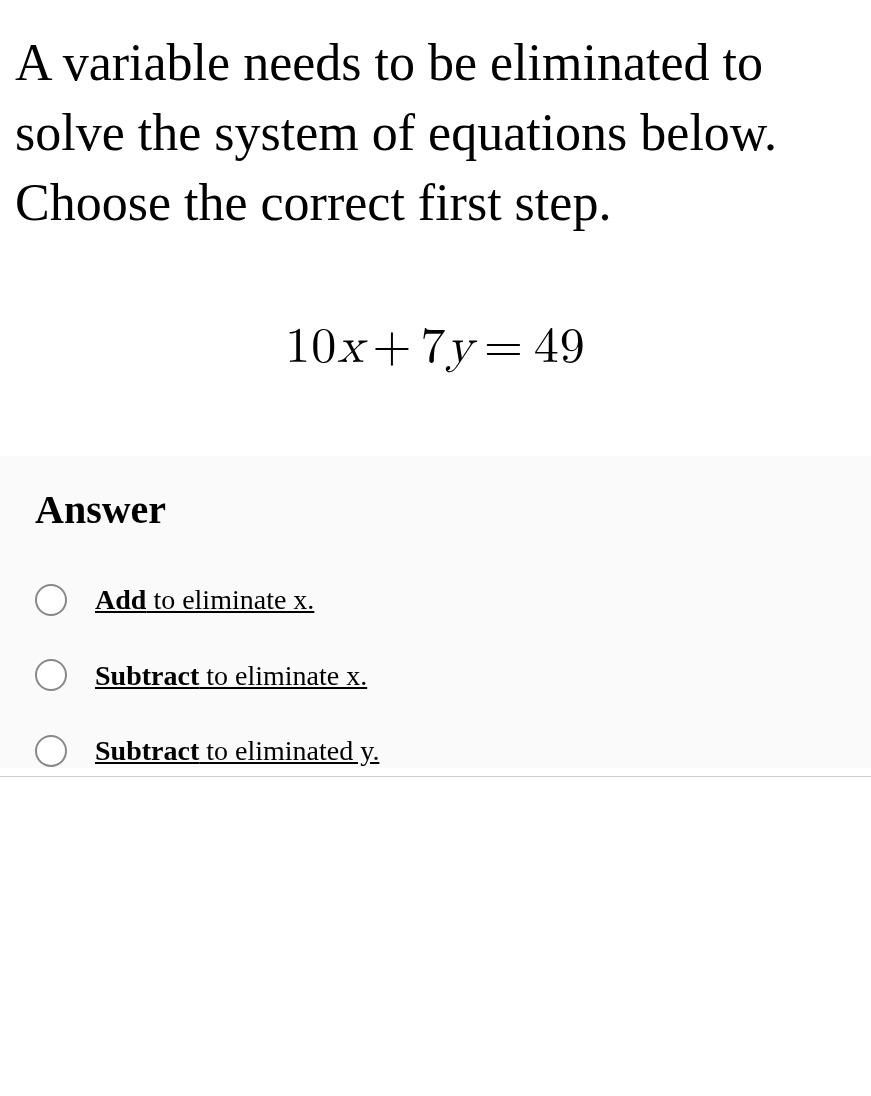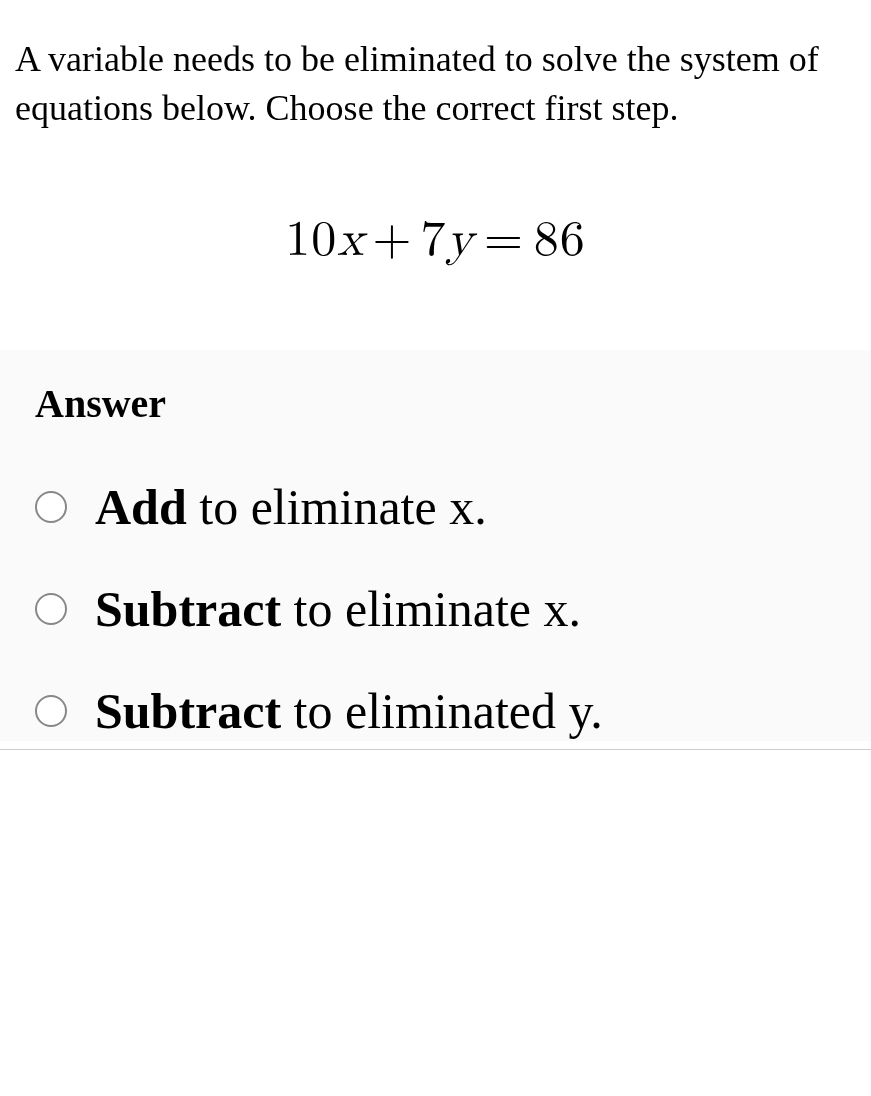--- a/index.html
+++ b/index.html
@@ -9,25 +9,24 @@
     }
     body {
       font-family: Georgia, 'Times New Roman', serif;
       background: #ffffff;
       width: 871px;
       height: 1096px;
       overflow: hidden;
       color: #000000;
     }
     .question-text {
-      font-size: 36px;
+      font-size: 52px;
       line-height: 1.35;
       padding: 28px 20px 0 15px;
       font-weight: 400;
-      margin-top: 7px;
     }
     .equations {
       text-align: center;
       padding: 65px 0 55px 0;
     }
     .equation {
       font-family: 'Latin Modern Math', 'Cambria Math', 'STIX Two Math', Georgia, serif;
       font-size: 50px;
       line-height: 1.75;
       font-style: italic;
@@ -66,39 +65,40 @@
     .radio {
       width: 32px;
       height: 32px;
       border: 2px solid #888888;
       border-radius: 50%;
       margin-right: 28px;
       flex-shrink: 0;
       background: #ffffff;
     }
     .option-text {
-      font-size: 50px;
+      font-size: 28px;
       line-height: 1.2;
+      text-decoration: underline;
     }
     .option-text .bold {
       font-weight: bold;
     }
     .footer-line {
       border-top: 1px solid #cccccc;
       margin-top: 8px;
     }
   </style>
 </head>
 <body>
 
 <div class="question-text">A variable needs to be eliminated to solve the system of equations below. Choose the correct first step.</div>
 
 <div class="equations">
   <div class="equation">
-    <span class="num">10</span><span>x</span><span class="op">+</span><span class="num">7</span><span>y</span><span class="eq">=</span><span class="num">86</span>
+    <span class="num">10</span><span>x</span><span class="op">+</span><span class="num">7</span><span>y</span><span class="eq">=</span><span class="num">49</span>
   </div>
 </div>
 
 <div class="answer-section">
   <div class="answer-heading">Answer</div>
 
   <div class="option">
     <div class="radio"></div>
     <div class="option-text">
       <span class="bold">Add</span><span> to eliminate x.</span>

